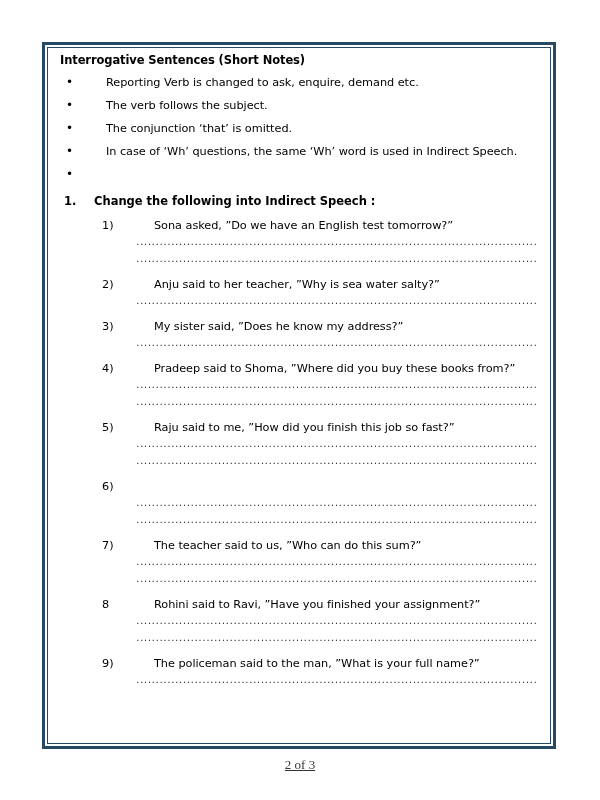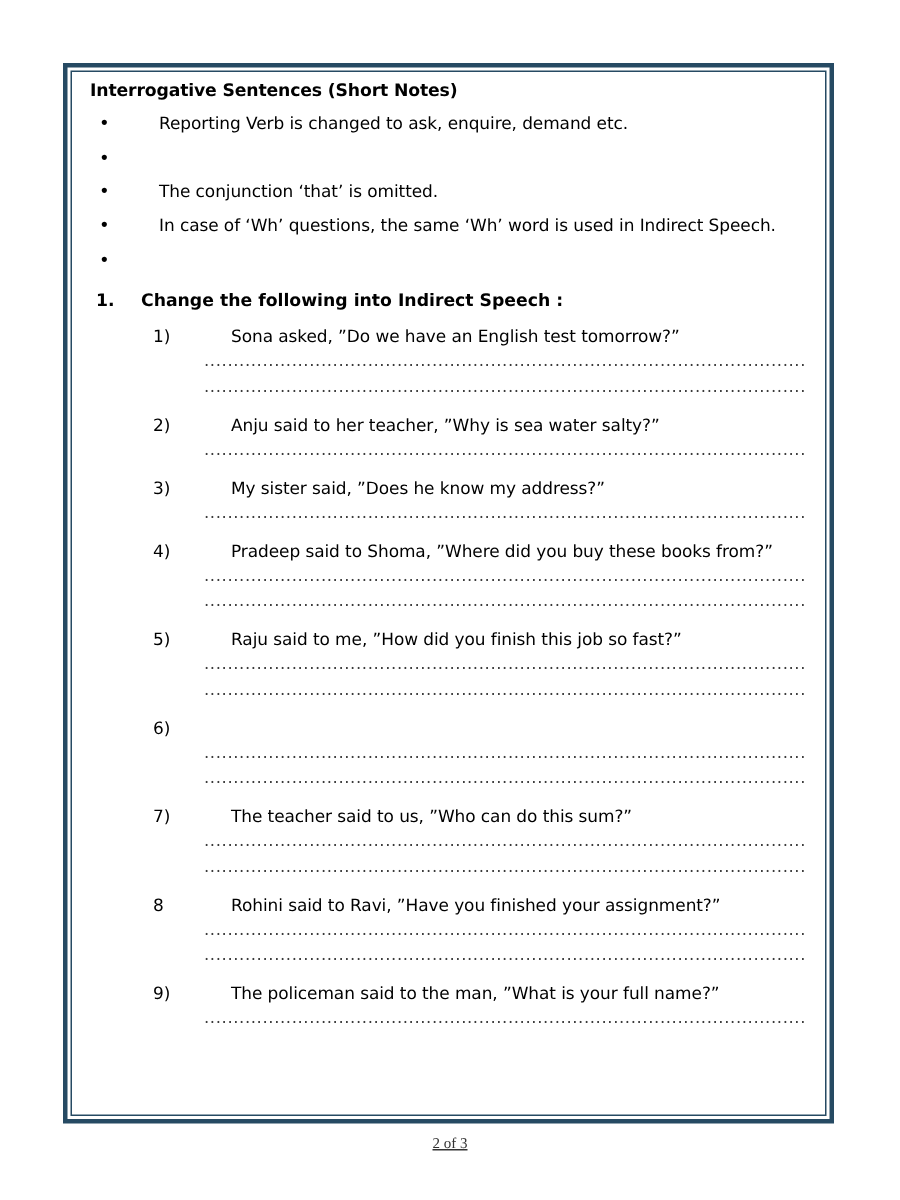--- a/index.html
+++ b/index.html
@@ -132,41 +132,42 @@
   }
 
   
   #footer {
     position: absolute;
     left: 0;
     top: 757px;
     width: 600px;
     text-align: center;
     font-family: "Liberation Serif", "DejaVu Serif", serif;
-    font-size: 10px;
+    font-size: 13px;
     color: #333333;
     text-decoration: underline;
   }
 </style>
 </head>
 <body>
 
 <div id="page-frame">
   <div id="page-inner">
     <div id="page-body">
 
       <div class="notes-title">Interrogative Sentences (Short Notes)</div>
 
       <div id="notes-list">
           <div class="note-row">
             <div class="note-bullet">•</div>
             <div class="note-text">Reporting Verb is changed to ask, enquire, demand etc.</div>
           </div>
           <div class="note-row">
             <div class="note-bullet">•</div>
+            <div class="note-text">The verb follows the subject.</div>
           </div>
           <div class="note-row">
             <div class="note-bullet">•</div>
             <div class="note-text">The conjunction ‘that’ is omitted.</div>
           </div>
           <div class="note-row">
             <div class="note-bullet">•</div>
             <div class="note-text">In case of ‘Wh’ questions, the same ‘Wh’ word is used in Indirect Speech.</div>
           </div>
           <div class="note-row">

